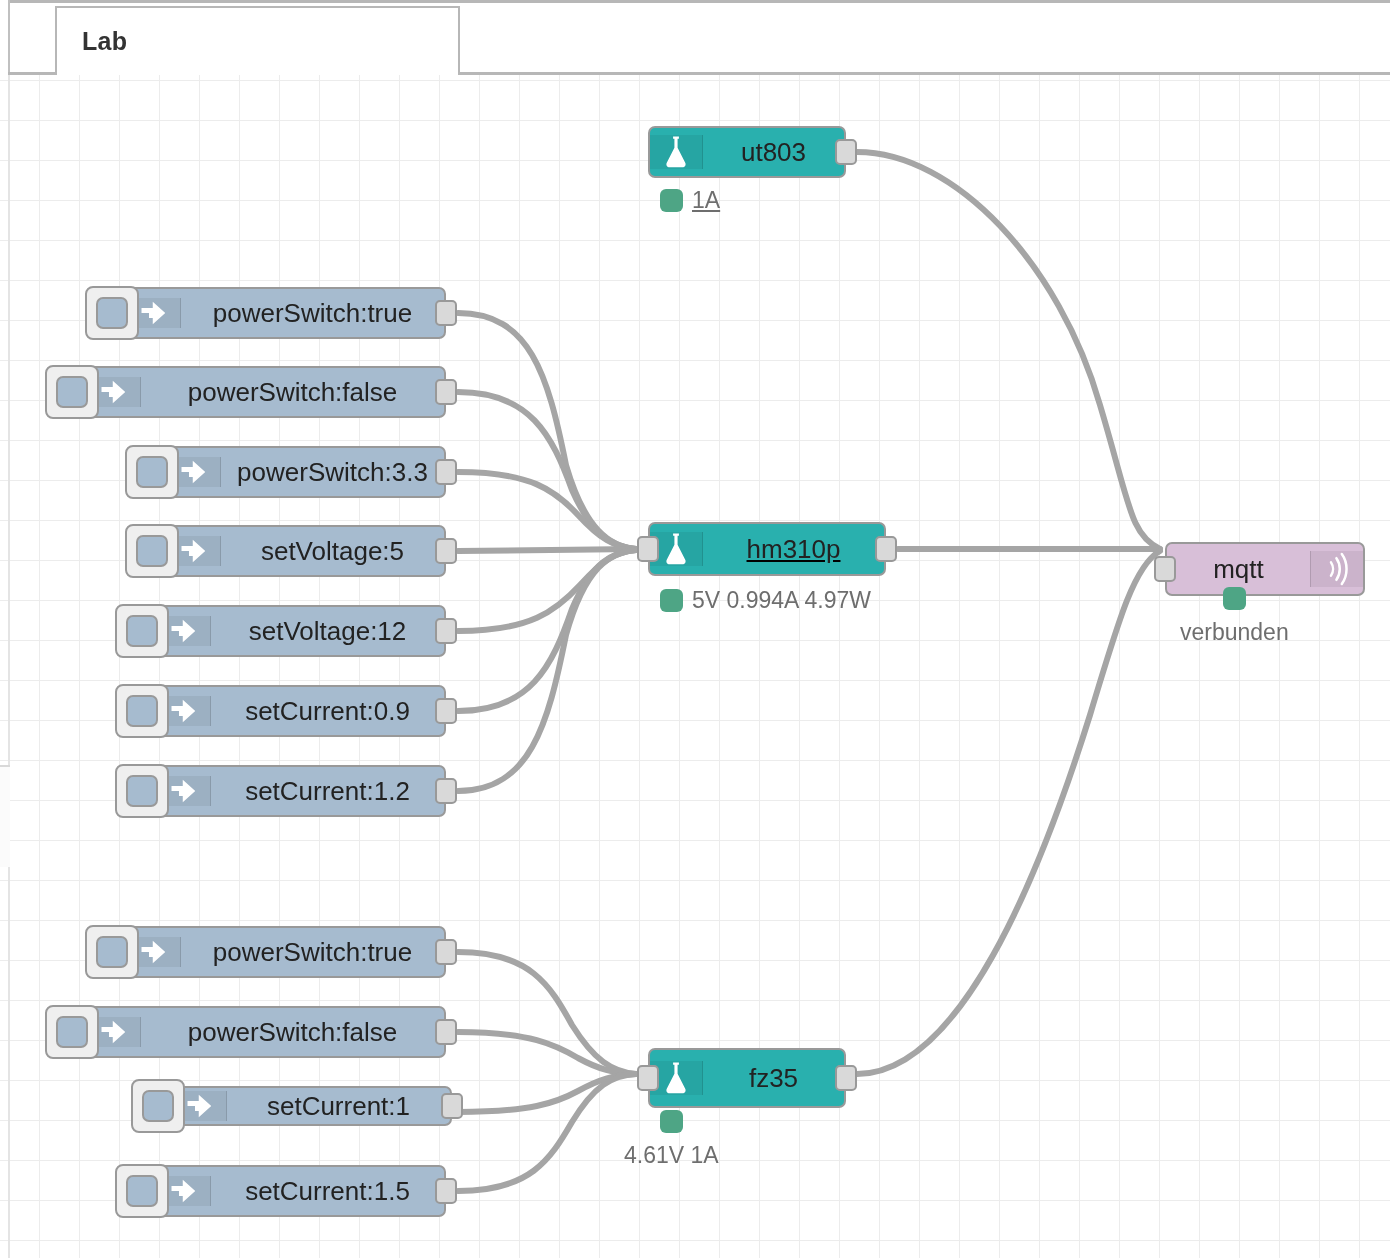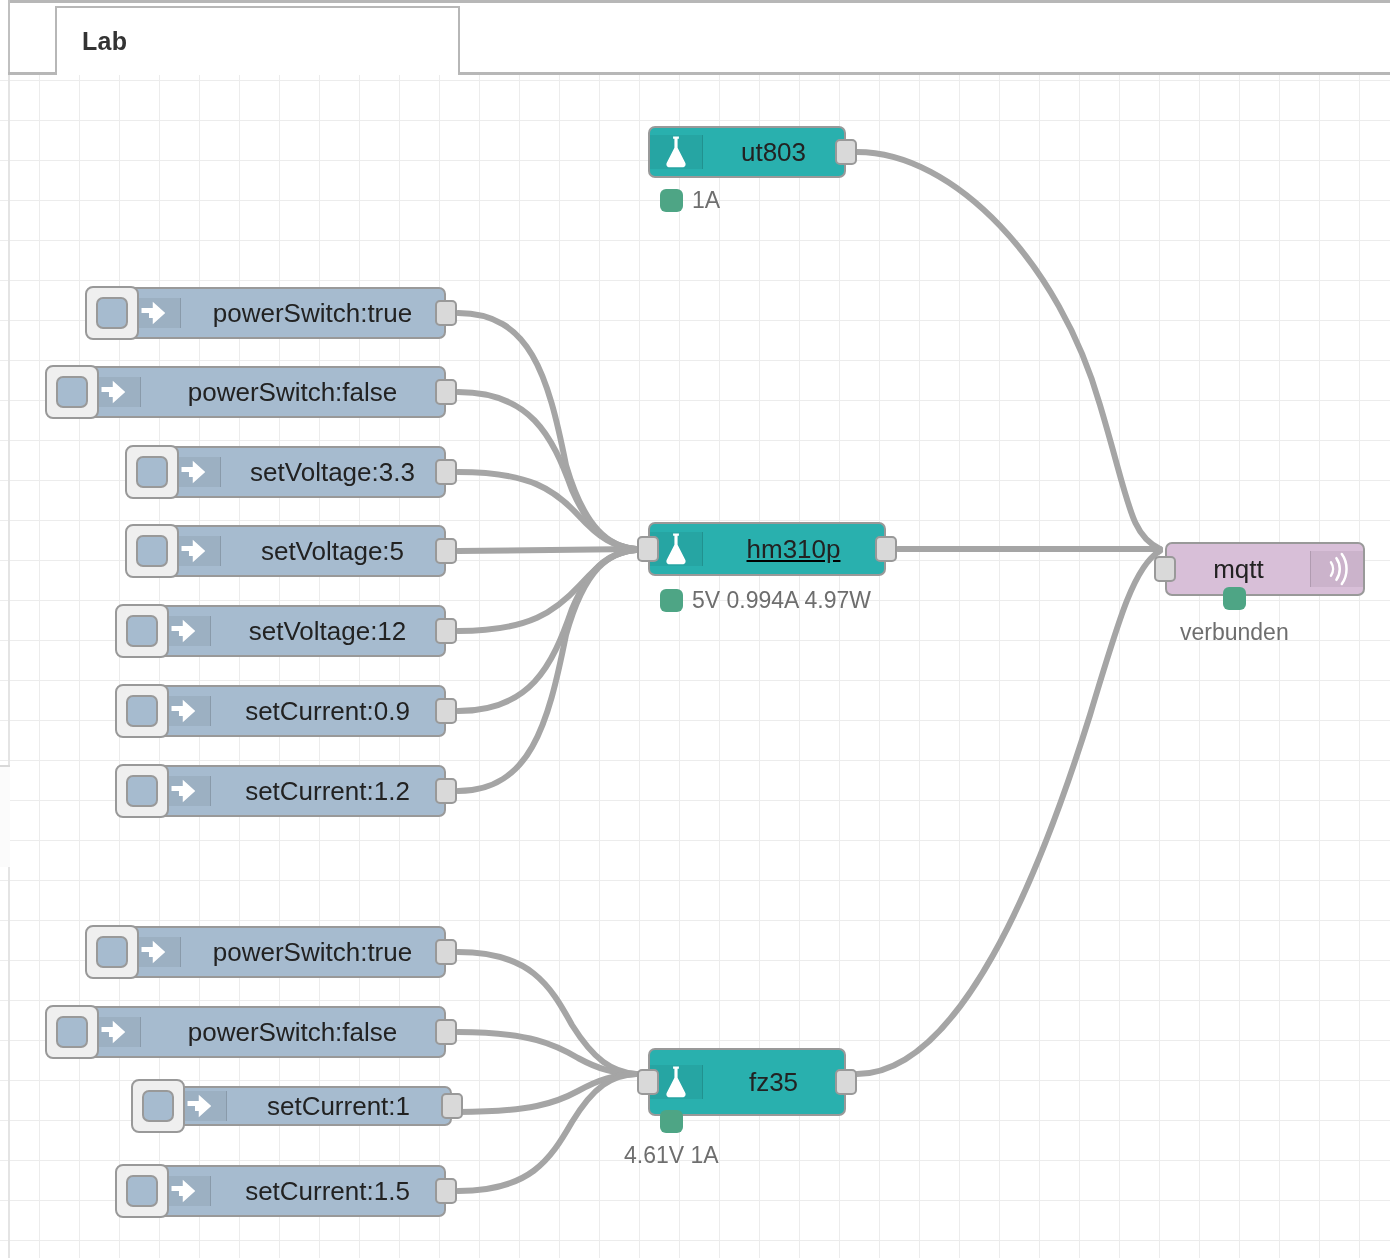--- a/index.html
+++ b/index.html
@@ -160,21 +160,21 @@
     <div class="nbody">
       <div class="nicon">
         <svg width="30" height="34" viewBox="0 0 24 28" fill="#fff">
           <path d="M9.6 1.2h4.8v1.8h-1.1v7.4l6.3 12.4c.9 1.8-.3 3.8-2.3 3.8H6.7c-2 0-3.2-2-2.3-3.8l6.3-12.4V3H9.6V1.2z"></path>
         </svg>
       </div>
       <div class="nlabel">ut803</div>
     </div>
     <div class="port out"></div>
   </div>
-  <div class="status" style="left:660px;top:112px;">
+  <div class="status" style="left:660px;top:112px;text-decoration:underline;">
     <span class="dot"></span>
     <span>1A</span>
   </div>
 
   <div class="node lab" id="n-hm310p" style="left:648px;top:447px;width:238px;height:54px;text-decoration:underline;">
     <div class="nbody">
       <div class="nicon">
         <svg width="30" height="34" viewBox="0 0 24 28" fill="#fff">
           <path d="M9.6 1.2h4.8v1.8h-1.1v7.4l6.3 12.4c.9 1.8-.3 3.8-2.3 3.8H6.7c-2 0-3.2-2-2.3-3.8l6.3-12.4V3H9.6V1.2z"></path>
         </svg>
@@ -182,21 +182,21 @@
       <div class="nlabel">hm310p</div>
     </div>
     <div class="port in"></div>
     <div class="port out"></div>
   </div>
   <div class="status" style="left:660px;top:512px;">
     <span class="dot"></span>
     <span>5V 0.994A 4.97W</span>
   </div>
 
-  <div class="node lab" id="n-fz35" style="left:648px;top:973px;width:198px;height:68px;">
+  <div class="node lab" id="n-fz35" style="left:648px;top:973px;width:198px;height:60px;">
     <div class="nbody">
       <div class="nicon">
         <svg width="30" height="34" viewBox="0 0 24 28" fill="#fff">
           <path d="M9.6 1.2h4.8v1.8h-1.1v7.4l6.3 12.4c.9 1.8-.3 3.8-2.3 3.8H6.7c-2 0-3.2-2-2.3-3.8l6.3-12.4V3H9.6V1.2z"></path>
         </svg>
       </div>
       <div class="nlabel">fz35</div>
     </div>
     <div class="port in"></div>
     <div class="port out"></div>
@@ -257,21 +257,21 @@
   <div class="node inject" style="left:166px;top:371px;width:280px;height:52px;">
     <div class="injbtn">
         <span class="inner"></span>
       </div>
     <div class="nbody">
       <div class="nicon">
         <svg width="30" height="30" viewBox="0 0 24 24" fill="#fff">
             <path d="M2 8h9V3l10 9-10 9v-5H8v-4H2z"></path>
           </svg>
       </div>
-      <div class="nlabel">setVoltage:3.3</div>
+      <div class="nlabel">powerSwitch:3.3</div>
     </div>
     <div class="port out"></div>
   </div>
 
   <div class="node inject" style="left:166px;top:450px;width:280px;height:52px;">
     <div class="injbtn">
         <span class="inner"></span>
       </div>
     <div class="nbody">
       <div class="nicon">

